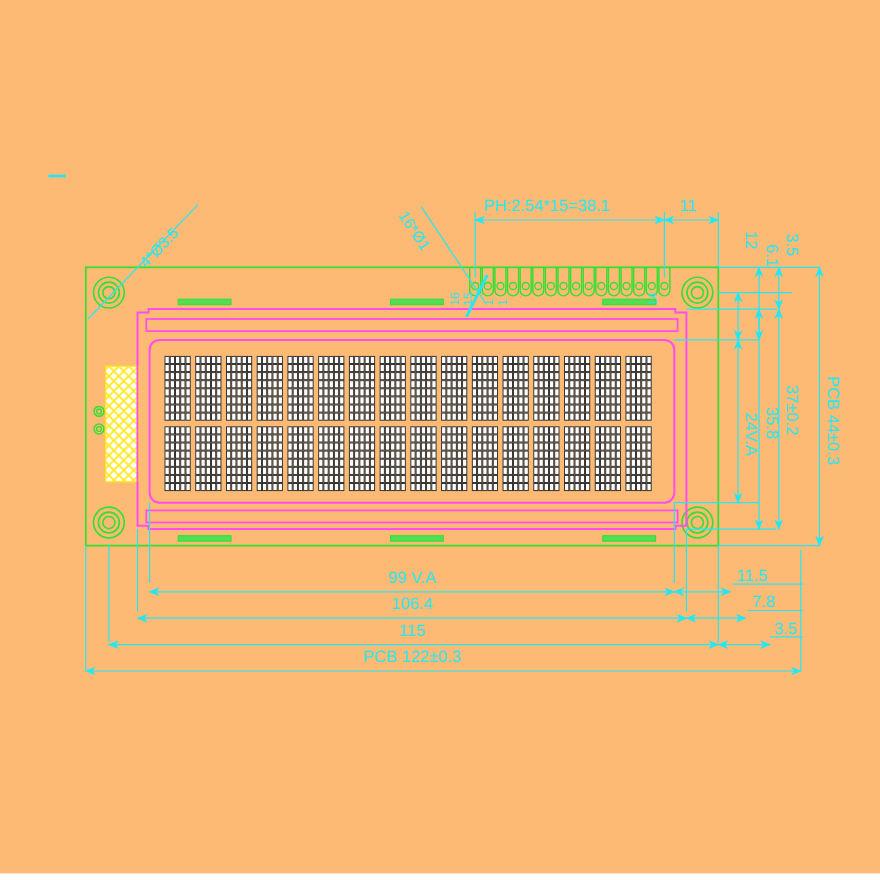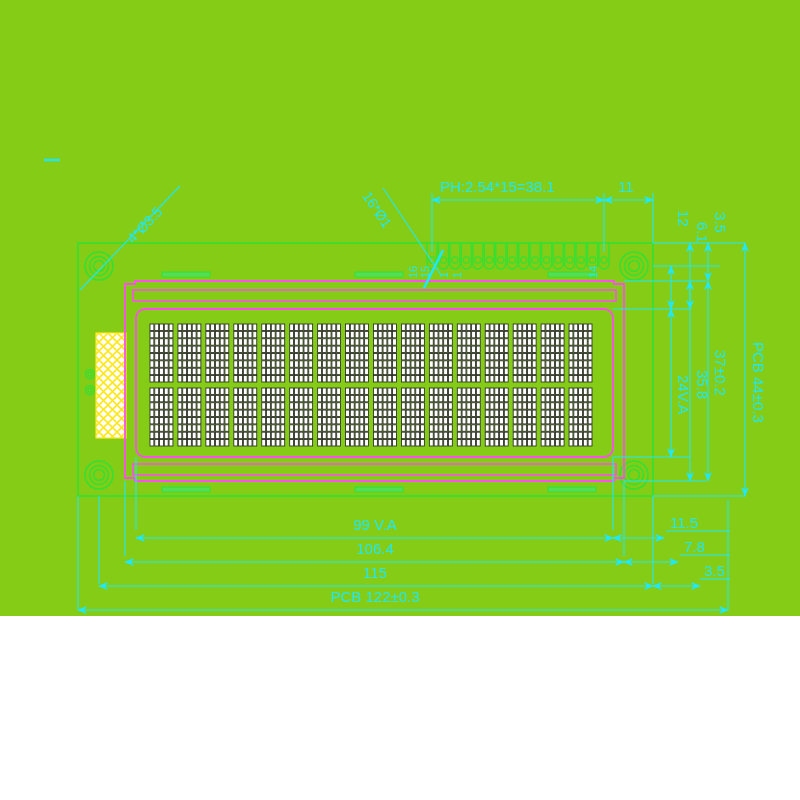--- a/index.html
+++ b/index.html
@@ -10,22 +10,22 @@
   }
   body {
     width: 800px;
     height: 800px;
     font-family: "Liberation Sans", sans-serif;
     overflow: hidden;
   }
   #drawing-root {
     position: relative;
     width: 800px;
-    height: 616px;
-    background: #84cc16;
+    height: 794px;
+    background: #fdba74;
   }
   svg.cad {
     position: absolute;
     top: 0;
     left: 0;
     width: 800px;
     height: 800px;
     display: block;
   }
   text {

